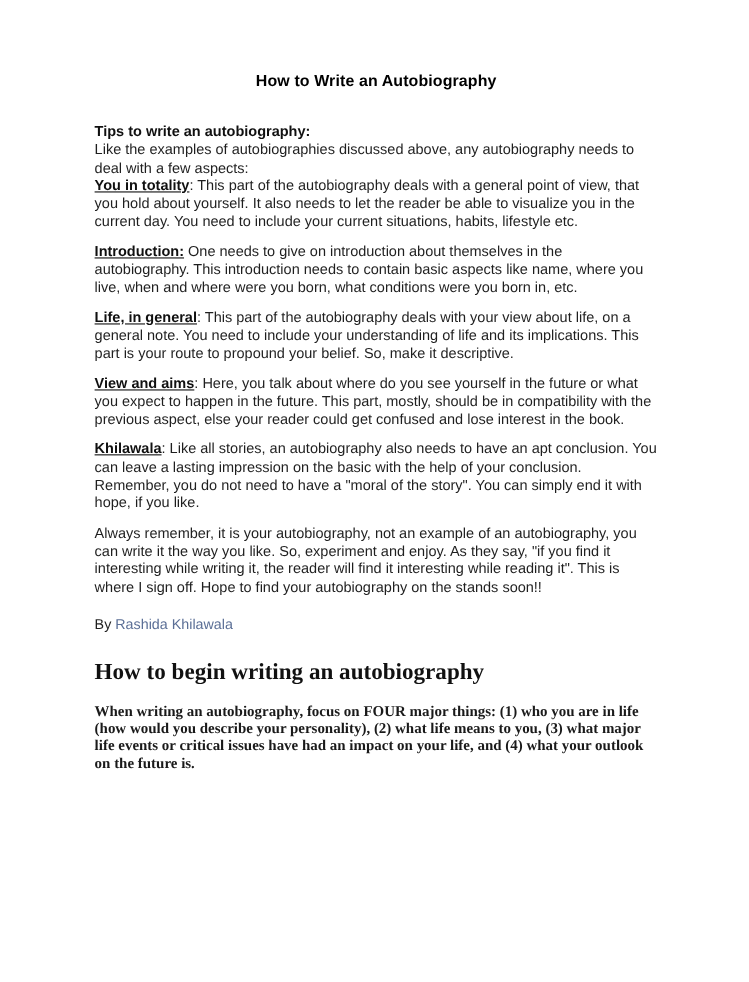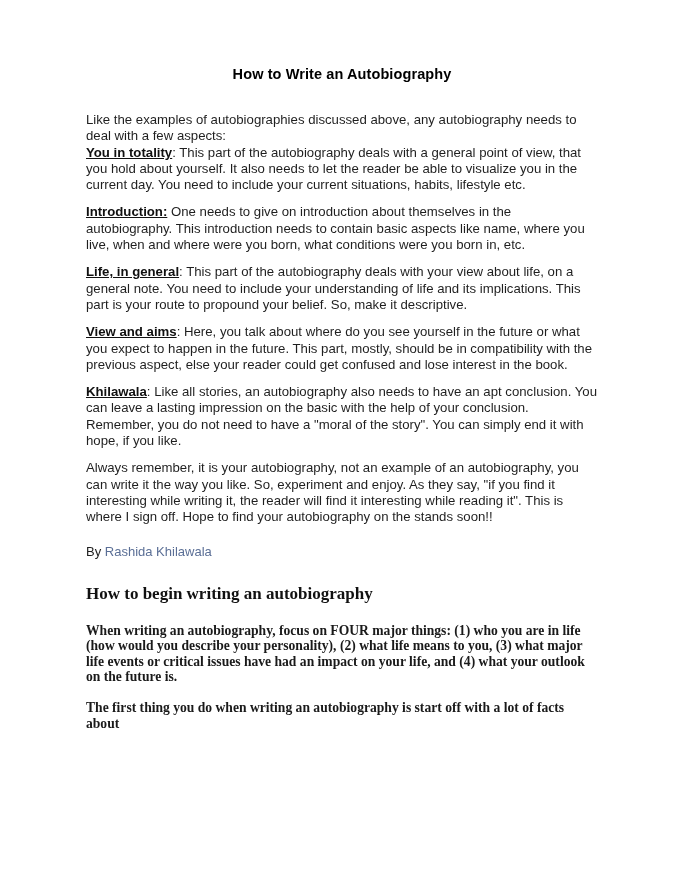--- a/index.html
+++ b/index.html
@@ -71,21 +71,21 @@
     color: #1f1f1f;
     margin: 18px 0 0 0;
   }
   .byline .author {
     color: #5b6f96;
   }
 
   
   .serif-head {
     font-family: "Liberation Serif", serif;
-    font-size: 17px;
+    font-size: 21px;
     font-weight: bold;
     color: #111111;
     margin: 24px 0 0 0;
     line-height: 20px;
   }
   .serif-body {
     font-family: "Liberation Serif", serif;
     font-size: 13.6px;
     line-height: 15.6px;
     color: #1a1a1a;
@@ -102,20 +102,23 @@
 </head>
 <body>
 
 <div class="page">
   <div class="content">
 
     <h1 class="doc-title">How to Write an Autobiography</h1>
 
     <div class="sans-body">
 
+      <p class="tight">
+        <span class="lead-head">Tips to write an autobiography:</span>
+      </p>
 
       <p class="tight">
         <span>Like the examples of autobiographies discussed above, any autobiography needs to deal with a few aspects:</span>
       </p>
 
       <p>
         <span class="term">You in totality</span><span>: This part of the autobiography deals with a general point of view, that you hold about yourself. It also needs to let the reader be able to visualize you in the current day. You need to include your current situations, habits, lifestyle etc.</span>
       </p>
 
       <p>
@@ -140,17 +143,16 @@
     </div>
 
     <p class="byline">
       <span>By </span><span class="author">Rashida Khilawala</span>
     </p>
 
     <h2 class="serif-head">How to begin writing an autobiography</h2>
 
     <div class="serif-body">
       <p>When writing an autobiography, focus on FOUR major things: (1) who you are in life (how would you describe your personality), (2) what life means to you, (3) what major life events or critical issues have had an impact on your life, and (4) what your outlook on the future is.</p>
-      <p>The first thing you do when writing an autobiography is start off with a lot of facts about</p>
     </div>
 
   </div>
 </div>
 
 </body></html>

